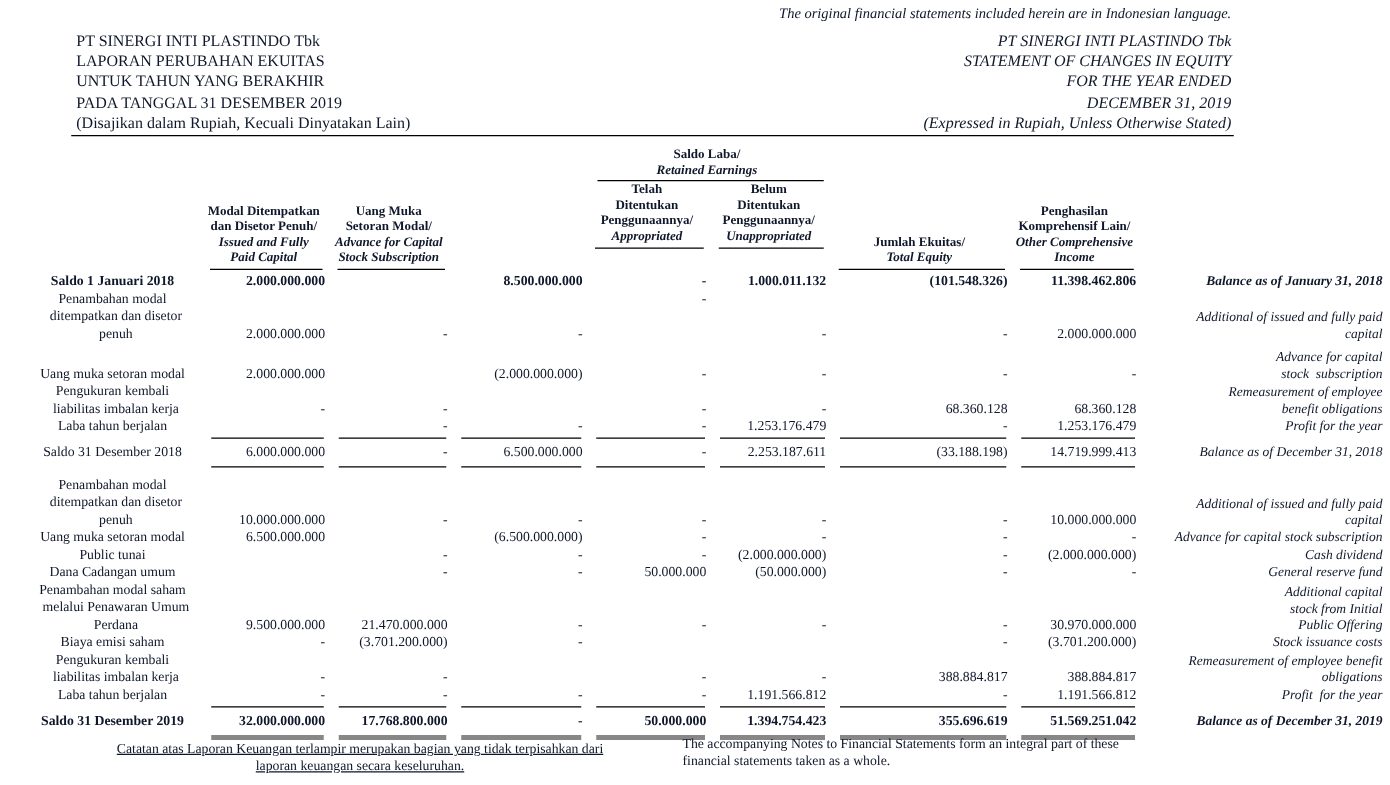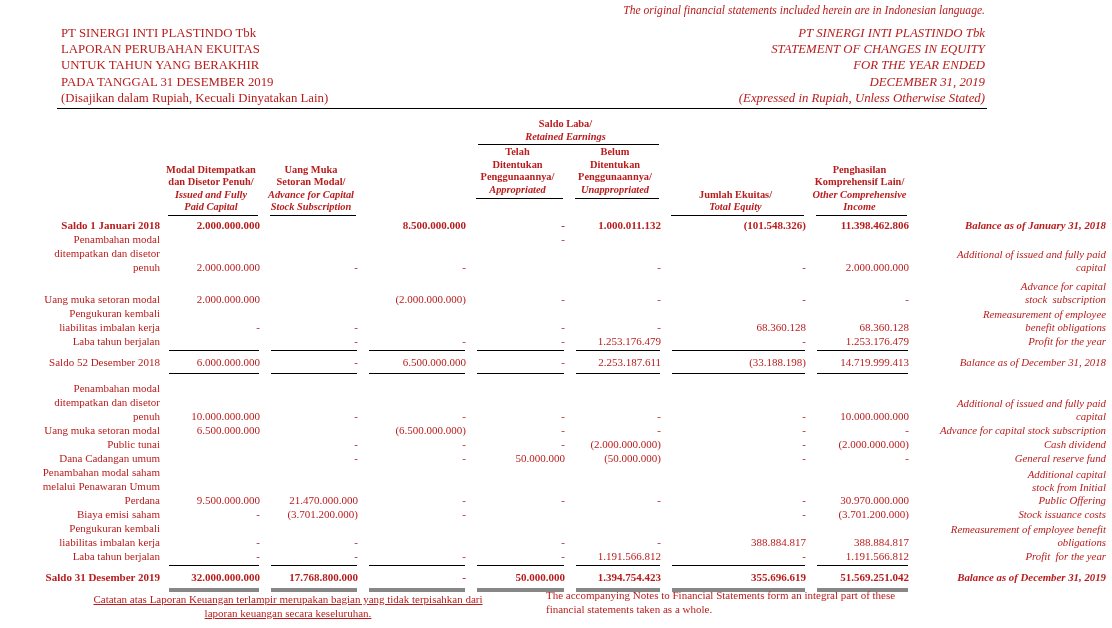--- a/index.html
+++ b/index.html
@@ -1,18 +1,18 @@
 <!DOCTYPE html>
 <html><head>
 <meta charset="utf-8">
 <style>
   html,body { margin:0; padding:0; background:#fff; }
   .page {
     position:relative; width:1112px; height:628px; overflow:hidden;
-    background:#fff; color:#b91c1c;
+    background:#fff; color:#0f172a;
     font-family:"Liberation Serif","DejaVu Serif",serif;
   }
   .pre { white-space:pre-line; }
   .top-note { position:absolute; top:4px; right:127px; font-style:italic; font-size:11.6px; }
   .hdr-left  { position:absolute; top:25px; left:61px;  font-size:12.8px; line-height:16.2px; }
   .hdr-right { position:absolute; top:25px; right:127px; text-align:right; font-style:italic; font-size:12.8px; line-height:16.2px; }
   .hdr-rule  { position:absolute; top:108px; left:57px; width:930px; border-top:1.6px solid #000; }
 
   .tbl { position:absolute; top:118px; left:0; width:1112px; }
   .cols { display:grid; grid-template-columns:160px 102px 98px 108px 99px 96px 145px 103px 201px; }
@@ -26,21 +26,21 @@
   .hgtitle { text-align:center; }
   .hgunder { border-top:1.15px solid #000; margin:1px 4px 1px 10px; }
   .hgcols { display:grid; grid-template-columns:99px 96px; }
 
   
   .row { align-items:end; font-size:11px; line-height:14px; }
   .row.bold { font-weight:bold; }
   .row.saldo { padding:2px 0; }
   .cell { text-align:right; padding-right:2px; white-space:pre; }
   .cell.top { align-self:start; }
-  .lab { text-align:right; padding-left:20px; white-space:pre-wrap; }
+  .lab { text-align:center; padding-left:20px; white-space:pre-wrap; }
   .encell { text-align:right; font-style:italic; font-size:10.8px; line-height:13.2px; padding-right:6px; white-space:pre-wrap; }
   .rrule { height:5px; }
   .rrule .seg { border-top:1.1px solid #000; margin:2px 3px 0 9px; }
   .rrule.thick { height:7px; }
   .rrule.thick .seg { border-top:none; height:3.5px; background:#878787; margin:2px 3px 0 9px; }
 
   .foot-left  { position:absolute; top:592px; left:62px;  width:452px; text-align:center; font-size:11px; line-height:14.2px;text-decoration:underline; }
   .foot-right { position:absolute; top:588px; left:546px; width:410px; text-align:left; font-size:11px; line-height:14.2px; }
 </style>
 </head>
@@ -187,21 +187,21 @@
         <div class="cols rrule">
           <div class="seg" style="grid-column: 2;"></div>
           <div class="seg" style="grid-column: 3;"></div>
           <div class="seg" style="grid-column: 4;"></div>
           <div class="seg" style="grid-column: 5;"></div>
           <div class="seg" style="grid-column: 6;"></div>
           <div class="seg" style="grid-column: 7;"></div>
           <div class="seg" style="grid-column: 8;"></div>
         </div>
         <div class="cols row saldo">
-          <div class="lab">Saldo 52 Desember 2018</div>
+          <div class="lab">Saldo 31 Desember 2018</div>
           <div class="cell">6.000.000.000</div>
           <div class="cell">-</div>
           <div class="cell">6.500.000.000</div>
           <div class="cell">-</div>
           <div class="cell">2.253.187.611</div>
           <div class="cell">(33.188.198)</div>
           <div class="cell">14.719.999.413</div>
           <div class="encell">Balance as of December 31, 2018</div>
         </div>
         <div class="cols rrule">

